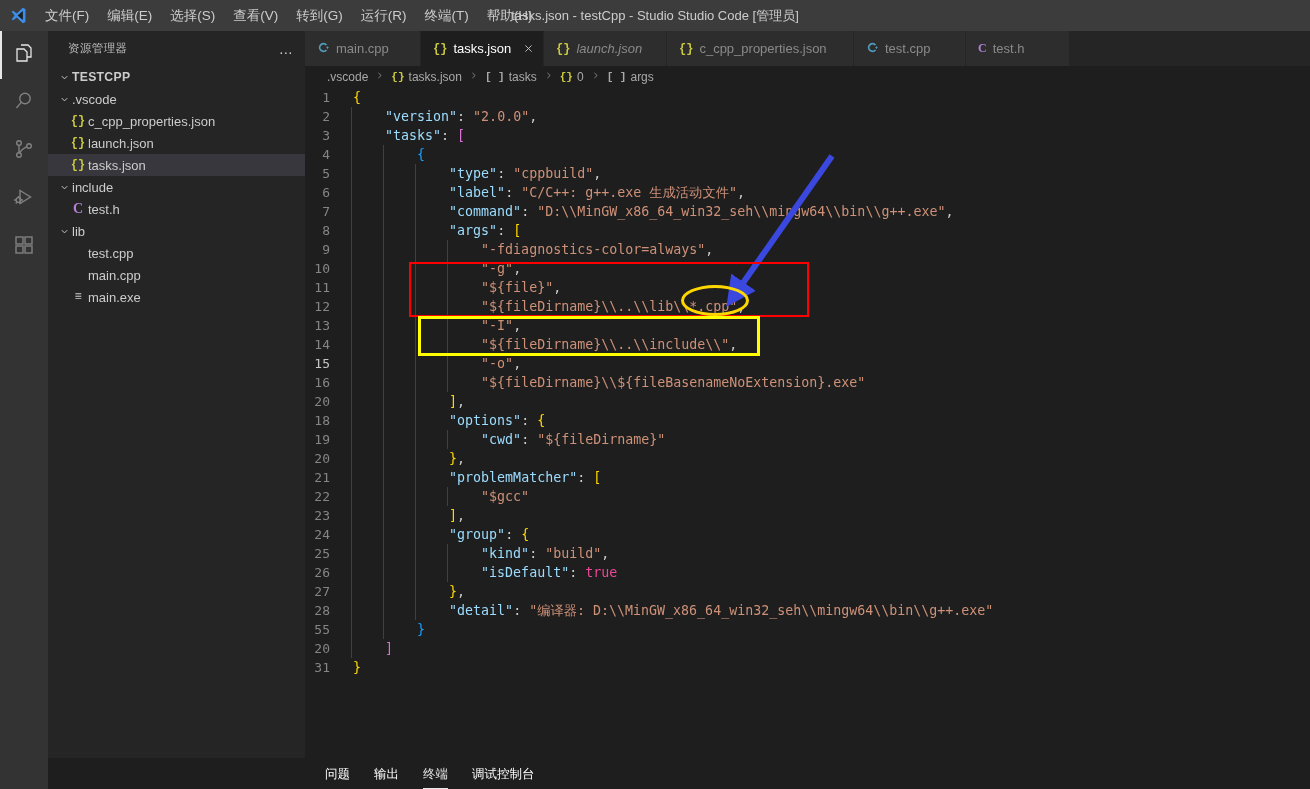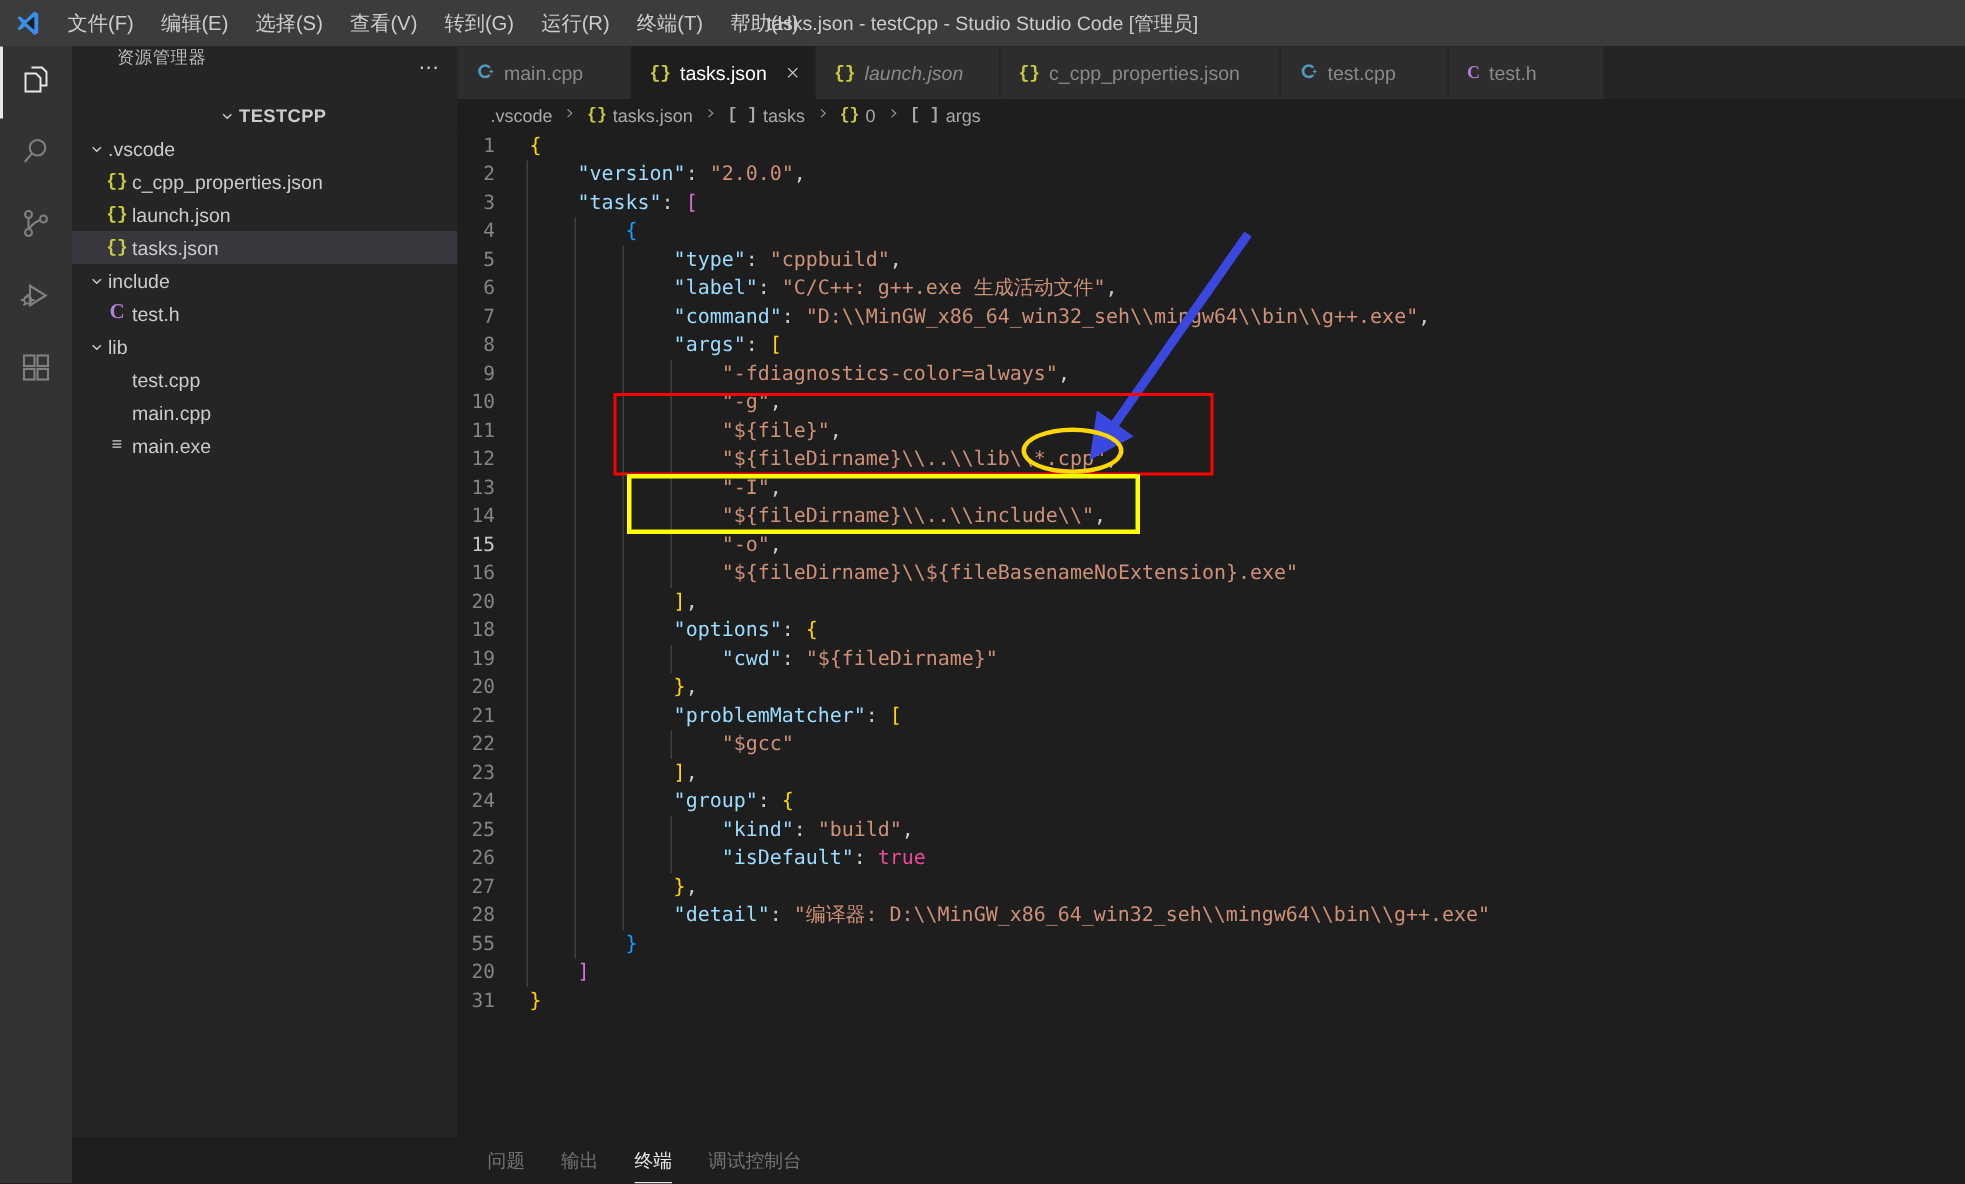--- a/index.html
+++ b/index.html
@@ -55,35 +55,35 @@
     content: ""; position: absolute; left: 0; top: 0;
     width: 2px; height: 48px; background: #e7e7e7;
   }
 
   
   .sidebar {
     position: absolute; left: 48px; top: 31px; width: 257px; height: 758px;
     background: #252526;
   }
   .sidebar-header {
-    height: 35px; display: flex; align-items: flex-start;
-    padding: 0 8px 0 30px;
+    height: 35px; display: flex; align-items: center;
+    padding: 0 8px 0 20px;
     color: #bbbbbb; font-size: 11.5px; letter-spacing: .4px;
   }
   .sidebar-header .title { flex: 1; }
   .dots-btn {
     width: 22px; height: 22px; display: flex; align-items: center;
     justify-content: center; color: #cccccc; font-size: 15px;
     line-height: 10px;
   }
   .folder-row {
     height: 22px; display: flex; align-items: center;
     background: #252526;
     color: #cccccc; font-size: 12.2px; font-weight: bold;
-    padding-left: 8px; letter-spacing: .3px; justify-content: center;
+    padding-left: 8px; letter-spacing: .3px;
   }
   .tree { font-size: 13px; color: #cccccc; }
   .tree-row {
     height: 22px; display: flex; align-items: center;
     white-space: nowrap; cursor: pointer;
   }
   .tree-row.selected { background: #37373d; }
   .chev {
     width: 16px; height: 22px; display: inline-flex;
     align-items: center; justify-content: center;
@@ -191,21 +191,21 @@
     border: 3px solid #ffd700; border-radius: 50%;
   }
 
   
   .panel {
     position: absolute; left: 305px; top: 758px;
     width: 1005px; height: 31px; background: #1e1e1e;
     display: flex; align-items: center; padding-left: 20px;
   }
   .panel-tab {
-    color: #737373; font-size: 12.5px; margin-right: 24px;
+    color: #ffffff; font-size: 12.5px; margin-right: 24px;
     padding: 6px 0 4px 0; cursor: pointer; position: relative;
   }
   .panel-tab.active { color: #e7e7e7; }
   .panel-tab.active::after {
     content: ""; position: absolute; left: 0; right: 0; bottom: -2px;
     height: 1px; background: #e7e7e7;
   }
   .panel-bg {
     position: absolute; left: 48px; top: 758px;
     width: 1262px; height: 31px; background: #1e1e1e;

